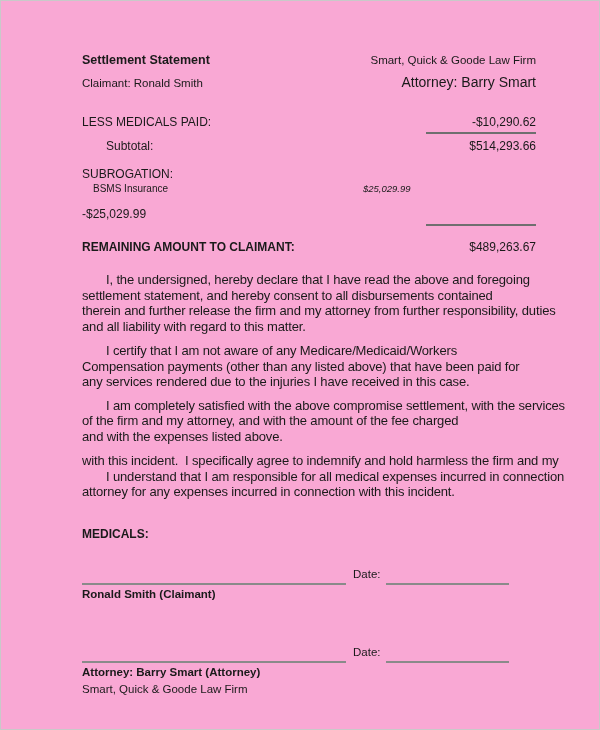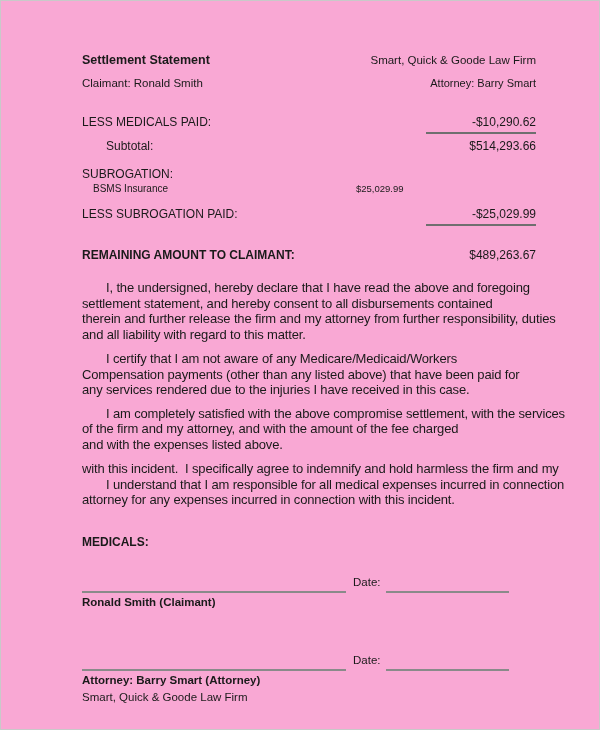--- a/index.html
+++ b/index.html
@@ -27,21 +27,21 @@
   }
   .doc-title { font-size: 12.5px; font-weight: bold; line-height: 15px; }
   .firm-name { font-size: 11.5px; line-height: 15px; }
   .subheader-row {
     margin-top: 8px;
     display: flex;
     justify-content: space-between;
     align-items: baseline;
   }
   .claimant { font-size: 11.5px; line-height: 15px; }
-  .attorney { font-size: 11px; line-height: 13px; }
+  .attorney { font-size: 14px; line-height: 13px; }
 
   
   .fin-row {
     display: flex;
     justify-content: space-between;
     align-items: baseline;
     font-size: 12px;
     line-height: 15px;
   }
   .fin-row .amt { text-align: right; }
@@ -59,26 +59,27 @@
   .row-subrog-item {
     position: relative;
     margin-top: 1px;
     font-size: 10px;
     line-height: 12px;
     display: block;
   }
   .row-subrog-item .nm { padding-left: 11px; font-size: 10px; }
   .row-subrog-item .sub-amt {
     position: absolute;
-    left: 274px;
+    left: 281px;
     top: 0;
     font-size: 9.5px;
+    font-style: italic;
   }
   .row-less-subrog { margin-top: 12px; }
-  .row-remaining { margin-top: 22px; align-items: flex-end; }
+  .row-remaining { margin-top: 14px; align-items: flex-end; }
   .row-remaining .lbl { font-weight: bold; }
 
   
   .para { font-size: 13px; line-height: 15.5px; letter-spacing: -0.15px; }
   .para .pline { white-space: pre; }
   .para .pline.first { padding-left: 24px; }
   .para-1 { margin-top: 17px; }
   .para-2 { margin-top: 9px; }
   .para-3 { margin-top: 8px; }
   .para-4 { margin-top: 9px; }
@@ -148,21 +149,20 @@
   <div class="fin-row row-subrog-head">
     <span class="lbl">SUBROGATION:</span>
   </div>
 
   <div class="row-subrog-item">
     <span class="nm">BSMS Insurance</span>
     <span class="sub-amt">$25,029.99</span>
   </div>
 
   <div class="fin-row row-less-subrog">
-    <span class="lbl">LESS SUBROGATION PAID:</span>
     <span class="amt">-$25,029.99</span>
   </div>
   <div class="rule"></div>
 
   <div class="fin-row row-remaining">
     <span class="lbl">REMAINING AMOUNT TO CLAIMANT:</span>
     <span class="amt">$489,263.67</span>
   </div>
 
   <div class="para para-1">

